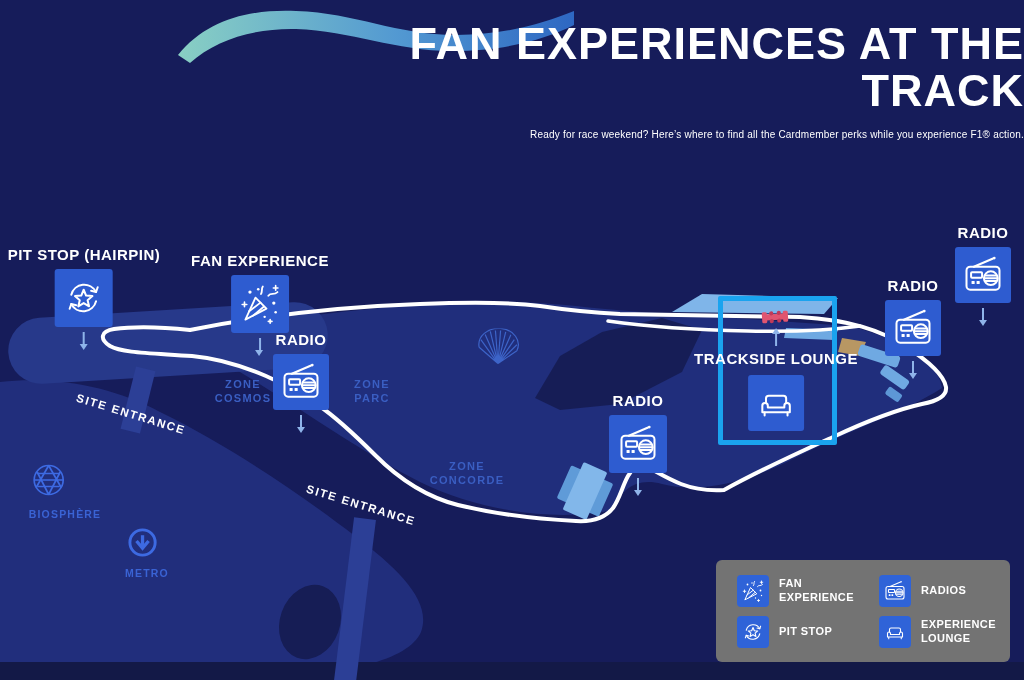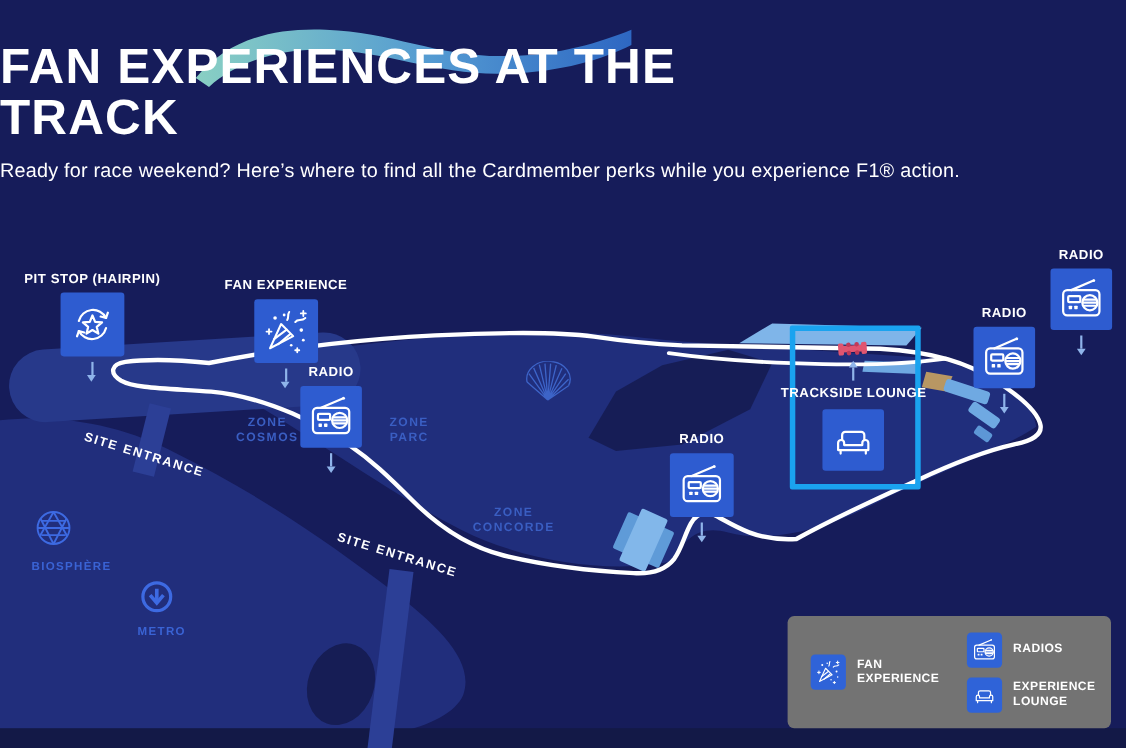--- a/index.html
+++ b/index.html
@@ -1,33 +1,33 @@
 <!DOCTYPE html>
 <html><head>
 <meta charset="utf-8">
 <style>
   html,body{margin:0;padding:0;}
   body{width:1024px;height:680px;overflow:hidden;background:#161c5a;
        font-family:"Liberation Sans",sans-serif;}
   .page{position:relative;width:1024px;height:680px;background:#161c5a;overflow:hidden;}
 
   
-  .header{position:absolute;top:16px;left:0;width:100%;z-index:10;text-align:left;}
+  .header{position:absolute;top:0;left:0;width:100%;z-index:10;text-align:right;}
   .wave{position:absolute;left:176px;top:3px;z-index:1;}
   h1{position:relative;z-index:2;margin:20px 0 0 0;color:#ffffff;
      font-size:45px;line-height:1.05;font-weight:bold;letter-spacing:1px;}
-  .subtitle{position:relative;z-index:2;margin-top:14px;color:#ffffff;font-size:18px;letter-spacing:.2px;}
+  .subtitle{position:relative;z-index:2;margin-top:14px;color:#ffffff;font-size:10px;letter-spacing:.2px;}
 
   
   .map-svg{position:absolute;left:0;top:0;z-index:1;pointer-events:none;}
 
   
   .marker{position:absolute;transform:translateX(-50%);display:flex;flex-direction:column;
           align-items:center;z-index:6;}
-  .pin-label{font-weight:bold;font-size:12px;color:#fff;letter-spacing:.5px;white-space:nowrap;
+  .pin-label{font-weight:bold;font-size:15px;color:#fff;letter-spacing:.5px;white-space:nowrap;
              text-align:center;margin-bottom:6px;}
   .tile{width:58px;height:58px;background:#2e5cd0;border-radius:3px;display:flex;
         align-items:center;justify-content:center;color:#fff;cursor:pointer;}
   .tile.small{width:56px;height:56px;}
   .tile svg{width:44px;height:44px;}
   .pin-arrow{width:2px;height:12px;background:#8fb4ea;margin-top:5px;position:relative;}
   .pin-arrow::after{content:"";position:absolute;left:-3.5px;top:100%;
     border:4.5px solid transparent;border-top:6px solid #8fb4ea;}
   .pin-arrow.up{transform:rotate(180deg);margin-top:0;margin-bottom:4px;}
   .marker.trackside .pin-label{margin-bottom:2px;}
@@ -322,20 +322,30 @@
         <div class="legend-tile">
           <svg>
               <use href="#i-popper"></use>
             </svg>
         </div>
         <div class="legend-text">
           <div>FAN</div>
             <div>EXPERIENCE</div>
         </div>
       </div>
+      <div class="legend-item">
+        <div class="legend-tile">
+          <svg>
+              <use href="#i-pitstop"></use>
+            </svg>
+        </div>
+        <div class="legend-text">
+          <div>PIT STOP</div>
+        </div>
+      </div>
     </div>
     <div class="legend-col c2">
       <div class="legend-item">
         <div class="legend-tile">
           <svg>
               <use href="#i-radio"></use>
             </svg>
         </div>
         <div class="legend-text">
           <div>RADIOS</div>

